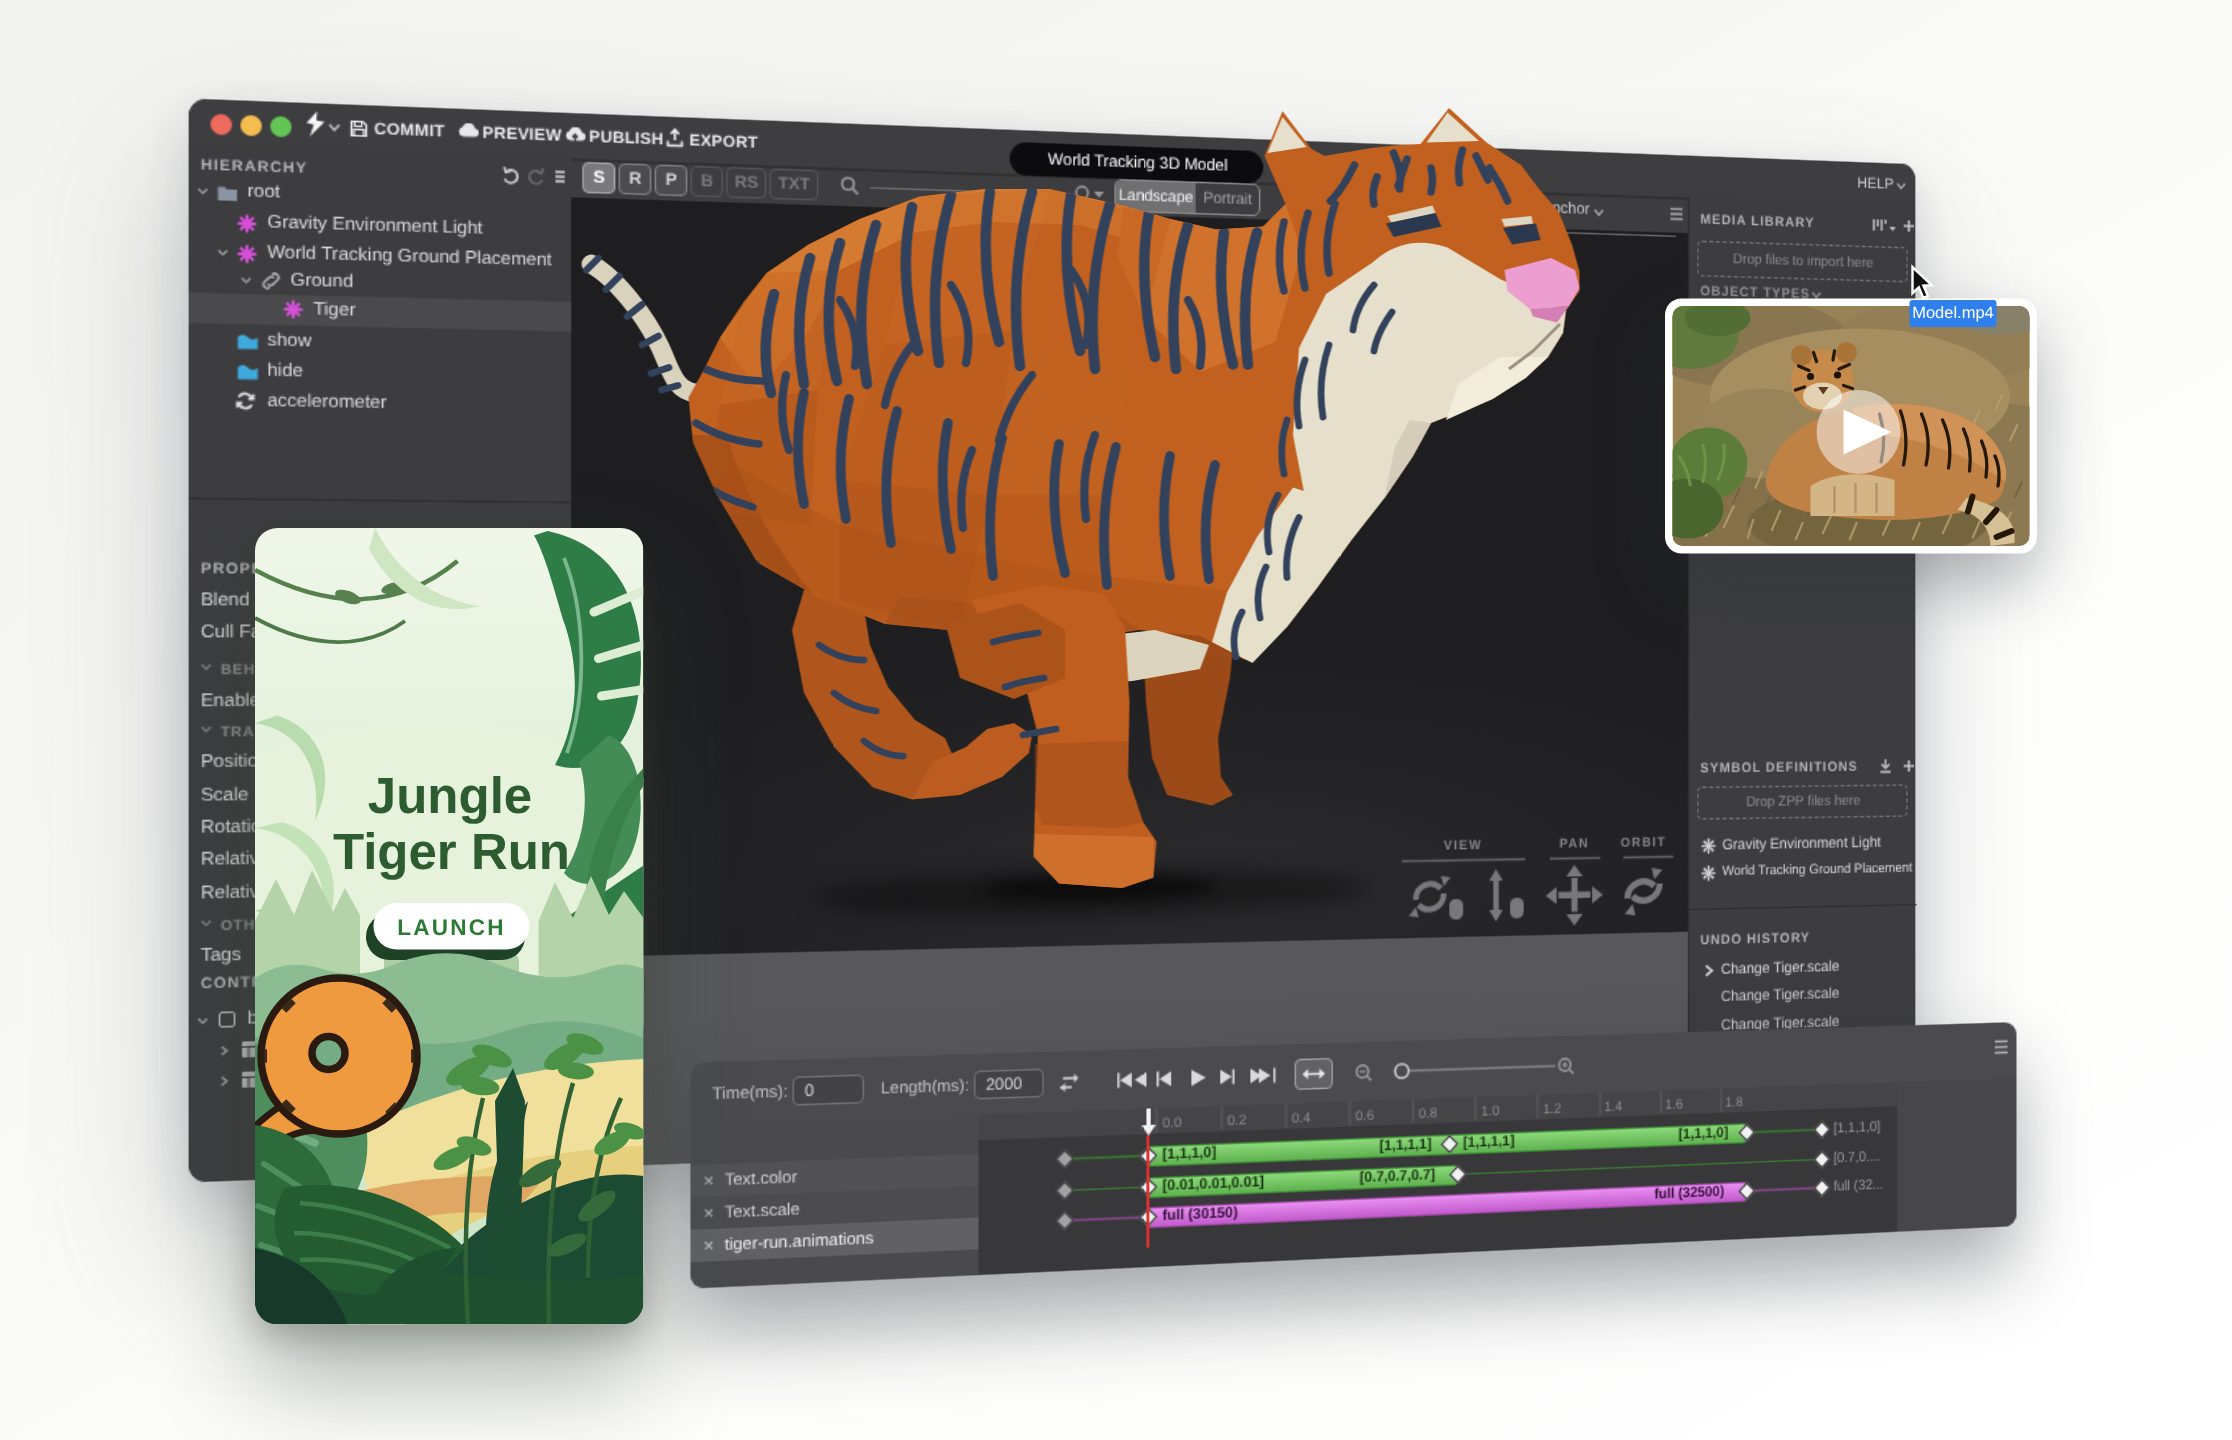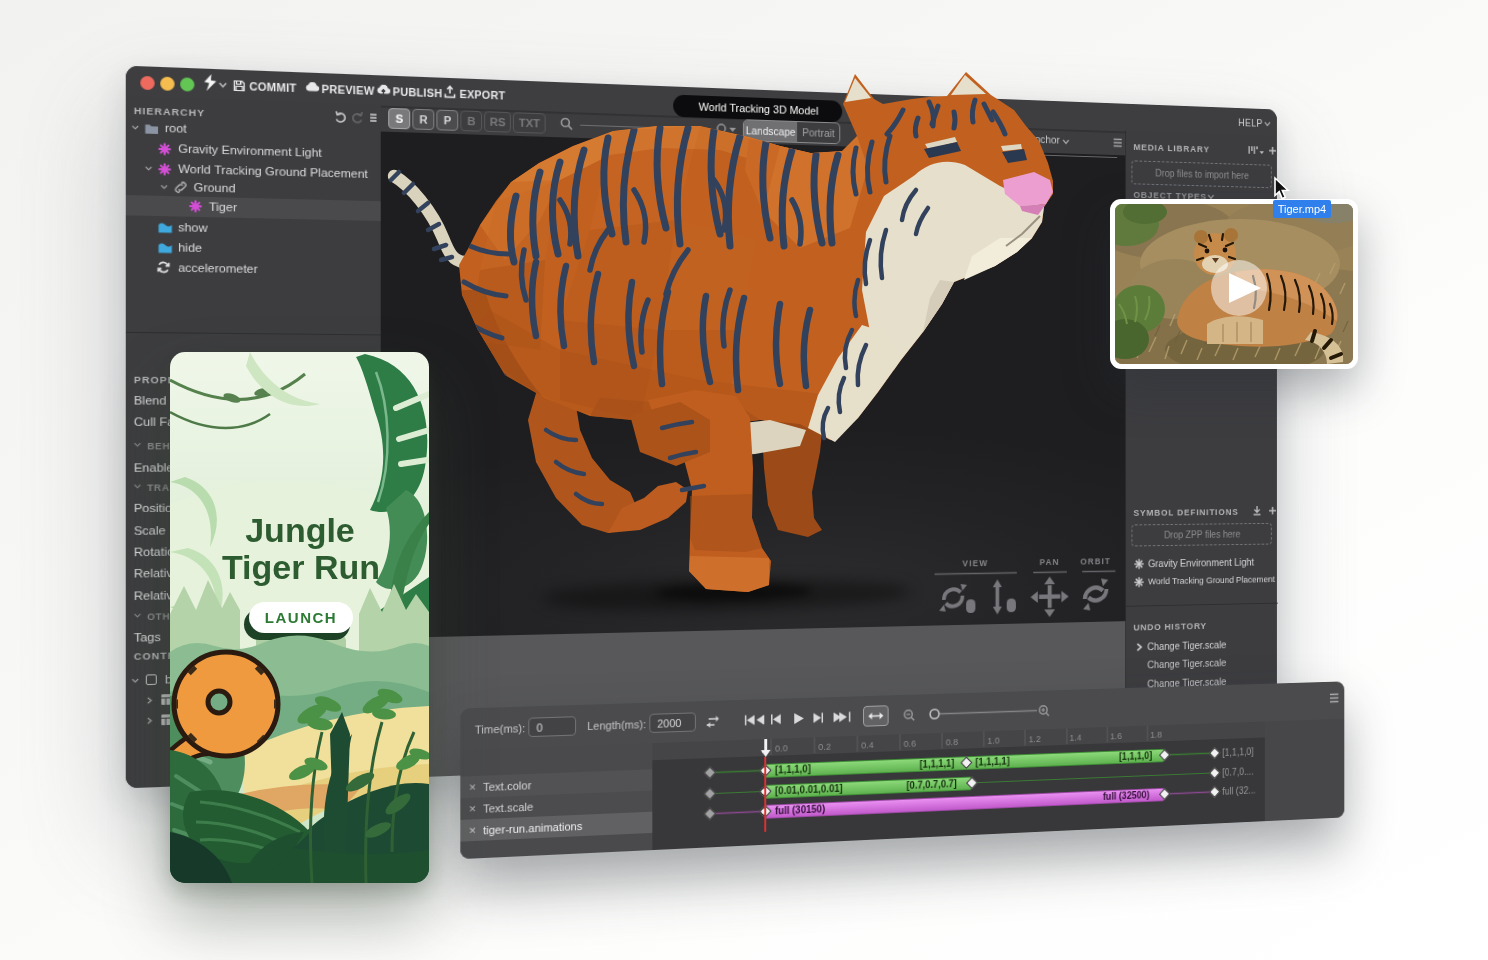--- a/index.html
+++ b/index.html
@@ -761,16 +761,16 @@
  <path d="M196,128 C218,132 230,143 228,158 L212,160 C212,148 204,138 190,136 Z" fill="#d6c096"></path>
  <g stroke="#241807" stroke-width="4" stroke-linecap="round">
         <path d="M200,127 l-3,10"></path>
         <path d="M216,136 l-7,8"></path>
         <path d="M226,150 l-10,4"></path>
       </g>
  <circle cx="124" cy="84" r="28" fill="#ffffff" opacity=".5"></circle>
  <path d="M114,69 L146,84 L114,99 Z" fill="#ffffff"></path>
 </svg>
 </div>
-<div id="vtag">Tiger.mp4</div>
+<div id="vtag">Model.mp4</div>
 <svg id="cursor" class="abs" style="left:1271px;top:176px;" width="20" height="26" viewBox="0 0 20 26">
  <path d="M4 2 L4 19.5 L8.2 15.6 L11.2 22.6 L14.3 21.3 L11.3 14.4 L17 14.2 Z" fill="#101010" stroke="#fff" stroke-width="1.6"></path>
 </svg>
 
 </body></html>

